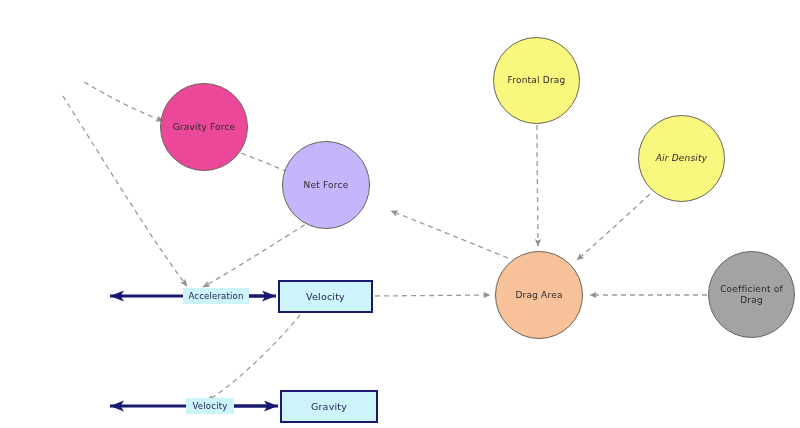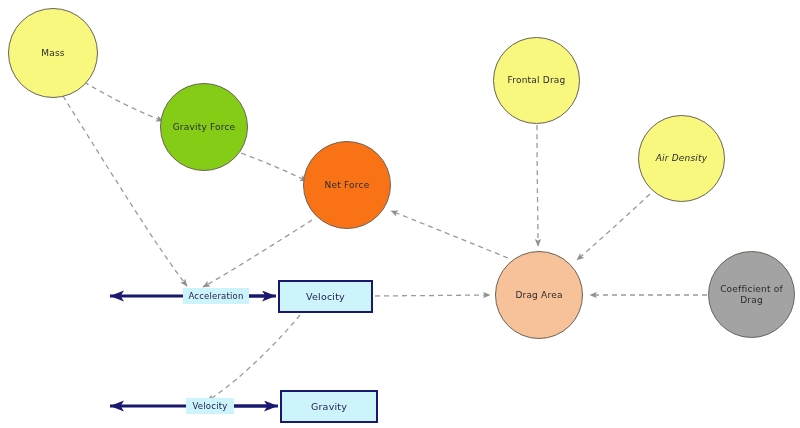--- a/index.html
+++ b/index.html
@@ -99,29 +99,26 @@
     </g>
 
     <g stroke="#191970" stroke-width="3.2" fill="none">
       <line x1="268" y1="296" x2="110" y2="296" marker-end="url(#flow-arrow-left)"></line>
       <line x1="240" y1="296" x2="276" y2="296" marker-end="url(#flow-arrow-right)"></line>
       <line x1="268" y1="406" x2="110" y2="406" marker-end="url(#flow-arrow-left)"></line>
       <line x1="228" y1="406" x2="278" y2="406" marker-end="url(#flow-arrow-right)"></line>
     </g>
   </svg>
 
-  <div class="node ellipse" style="left:8px; top:8px; width:90px; height:90px; background:#f8f77e;">
-    <span class="node-label">Mass</span>
-  </div>
 
-  <div class="node ellipse" style="left:160px; top:83px; width:88px; height:88px; background:#84cc16;">
+  <div class="node ellipse" style="left:160px; top:83px; width:88px; height:88px; background:#ec4899;">
     <span class="node-label">Gravity Force</span>
   </div>
 
-  <div class="node ellipse" style="left:303px; top:141px; width:88px; height:88px; background:#f97316;">
+  <div class="node ellipse" style="left:282px; top:141px; width:88px; height:88px; background:#c4b5fd;">
     <span class="node-label">Net Force</span>
   </div>
 
   <div class="node ellipse" style="left:493px; top:37px; width:87px; height:87px; background:#f8f77e;">
     <span class="node-label">Frontal Drag</span>
   </div>
 
   <div class="node ellipse" style="left:638px; top:115px; width:87px; height:87px; background:#f8f77e;font-style:italic;">
     <span class="node-label">Air Density</span>
   </div>

